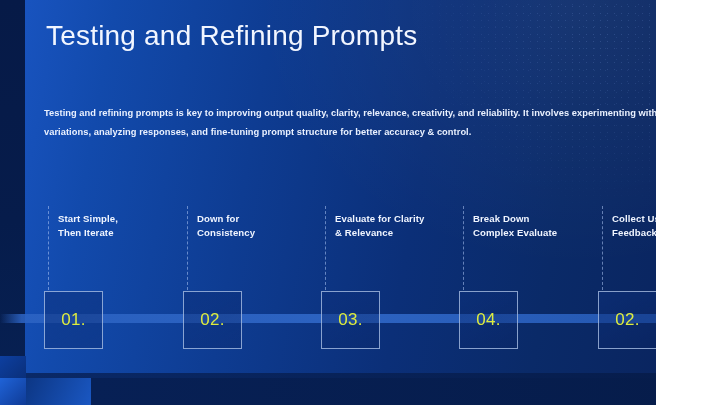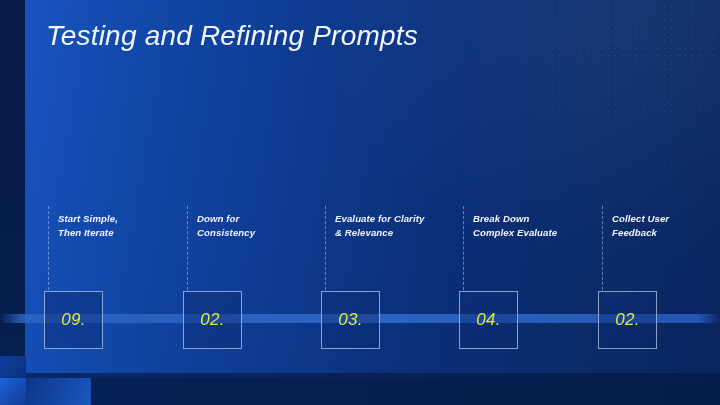--- a/index.html
+++ b/index.html
@@ -3,26 +3,25 @@
 <meta charset="utf-8">
 <style>
   * { margin:0; padding:0; box-sizing:border-box; }
   html, body {
     width:720px; height:405px;
     font-family:"Liberation Sans", sans-serif;
     overflow:hidden;
   }
   #slide {
     position:relative;
-    width:720px; height:405px;
+    width:656px; height:405px;
     background:
       radial-gradient(ellipse 520px 420px at 88% 2%, rgba(255,255,255,0.055) 0%, rgba(255,255,255,0.0) 62%),
       linear-gradient(100deg, #1a56c4 0%, #124aac 16%, #0e3c92 38%, #0b2f78 62%, #0a2a68 82%, #0a2560 100%);
     overflow:hidden;
-    font-style:italic;
   }
   
   .dots {
     position:absolute; top:-60px; right:-40px;
     width:330px; height:300px;
     background-image:
       radial-gradient(circle, rgba(150,185,255,0.20) 0.6px, transparent 0.9px),
       radial-gradient(circle, rgba(150,185,255,0.14) 0.6px, transparent 0.9px);
     background-size: 7px 7px, 11px 11px;
     background-position: 0 0, 3px 4px;
@@ -89,30 +88,31 @@
   <div class="dots"></div>
   <div class="left-strip"></div>
 
   <div class="blk band"></div>
   <div class="blk blk-d"></div>
   <div class="blk blk-a"></div>
   <div class="blk blk-b"></div>
   <div class="blk blk-c"></div>
 
   <h1 class="page-title">Testing and Refining Prompts</h1>
+  <p class="intro">Testing and refining prompts is key to improving output quality, clarity, relevance, creativity, and reliability. It involves experimenting with variations, analyzing responses, and fine-tuning prompt structure for better accuracy &amp; control.</p>
 
   <div class="timeline">
     <div class="connector"></div>
 
     <div class="step" style="left:44px;">
       <div class="dash"></div>
       <div class="label" style="white-space:pre-line;">Start Simple,
 Then Iterate</div>
       <div class="numbox">
-        <span class="num">09.</span>
+        <span class="num">01.</span>
       </div>
     </div>
 
     <div class="step" style="left:183px;">
       <div class="dash"></div>
       <div class="label" style="white-space:pre-line;">Down for
 Consistency</div>
       <div class="numbox">
         <span class="num">02.</span>
       </div>

